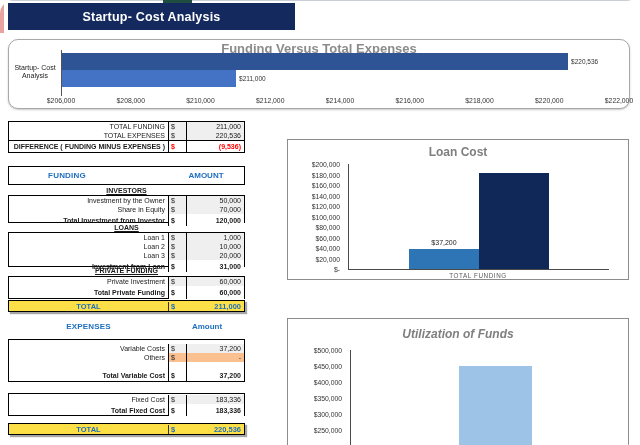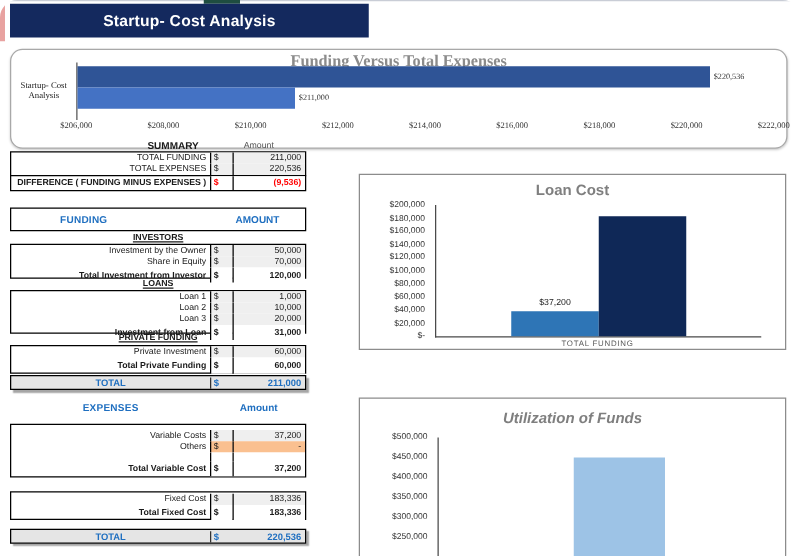--- a/index.html
+++ b/index.html
@@ -7,22 +7,22 @@
         font-family:"Liberation Sans", sans-serif;color:#1a1a1a;border-radius:14px;}
   .topline{position:absolute;left:0;top:0;width:640px;height:1px;background:#C9CDD6;}
   .accent-pink{position:absolute;left:0;top:0;width:4px;height:33px;background:#E8A2A0;}
   .accent-teal{position:absolute;left:163px;top:0;width:29px;height:3px;background:#1F4D40;}
   .banner{position:absolute;left:8px;top:3px;width:287px;height:27px;background:#14295E;
           display:flex;align-items:center;justify-content:center;color:#fff;
           font-size:12.5px;font-weight:600;letter-spacing:.2px;}
 
   
   .card{position:absolute;background:#fff;box-sizing:border-box;}
-  .fc{left:8px;top:39px;width:622px;height:80px;border:1.5px solid #A8A8A8;border-radius:10px;
-      box-shadow:0 1px 2px rgba(0,0,0,.22);font-family:Liberation Serif, serif;}
+  .fc{left:8px;top:39px;width:622px;height:70px;border:1.5px solid #A8A8A8;border-radius:10px;
+      box-shadow:0 1px 2px rgba(0,0,0,.22);}
   .fc-title{position:absolute;left:0;top:1px;width:100%;text-align:center;
             font-size:13px;font-weight:bold;color:#8B8B8B;}
   .fc-cat{position:absolute;left:2px;top:24px;width:48px;text-align:center;
           font-size:7px;line-height:8px;color:#222;}
   .fc-plot{position:absolute;left:52px;right:10px;top:10px;height:46px;border-left:1px solid #555;}
   .fc-bars{padding-top:3px;display:flex;flex-direction:column;}
   .hbar-row{height:17px;display:flex;align-items:center;}
   .hbar{height:100%;}
   .hbar-label{font-size:6.5px;color:#333;margin-left:3px;white-space:nowrap;}
   .fc-xticks{position:absolute;left:52px;right:10px;top:57px;height:10px;}
@@ -85,21 +85,21 @@
   #investors-title{top:186px;}
   #loans-title{top:223px;}
   #private-title{top:266px;}
   #investors-box{top:195px;height:28px;}
   #loans-box{top:232px;height:35px;}
   #private-box{top:276px;height:23px;}
   #variable-box{top:339px;height:43px;padding-top:4px;}
   #fixed-box{top:393px;height:23px;padding-top:1px;}
 
   .totalrow{position:absolute;left:8px;width:237px;height:12px;display:flex;align-items:center;
-            background:#e5e5e5;border:1.3px solid #000;box-sizing:border-box;
+            background:#fde047;border:1.3px solid #000;box-sizing:border-box;
             color:#1F6FC0;font-weight:bold;font-size:7.5px;
             box-shadow:2px 2px 1px rgba(0,0,0,.35);}
   .totalrow .t-lbl{flex:1;text-align:center;}
   .totalrow .t-cur{width:18px;border-left:1px solid #333;padding-left:2px;box-sizing:border-box;}
   .totalrow .t-val{width:58px;text-align:right;padding-right:3px;box-sizing:border-box;}
   #funding-total{top:300px;}
   #expenses-total{top:423px;}
 </style>
 </head>
 <body>
@@ -133,24 +133,20 @@
         <span class="xtick" style="left: 25%;">$210,000</span>
         <span class="xtick" style="left: 37.5%;">$212,000</span>
         <span class="xtick" style="left: 50%;">$214,000</span>
         <span class="xtick" style="left: 62.5%;">$216,000</span>
         <span class="xtick" style="left: 75%;">$218,000</span>
         <span class="xtick" style="left: 87.5%;">$220,000</span>
         <span class="xtick" style="left: 100%;">$222,000</span>
       </div>
   </div>
 
-  <div class="lc" id="summary-header">
-    <span class="s-title">SUMMARY</span>
-    <span class="s-amt">Amount</span>
-  </div>
   <div class="lc box" id="summary-box">
       <div class="row">
         <span class="lbl">TOTAL FUNDING</span>
         <span class="cur">$</span>
         <span class="val">211,000</span>
       </div>
       <div class="row">
         <span class="lbl">TOTAL EXPENSES</span>
         <span class="cur">$</span>
         <span class="val">220,536</span>

